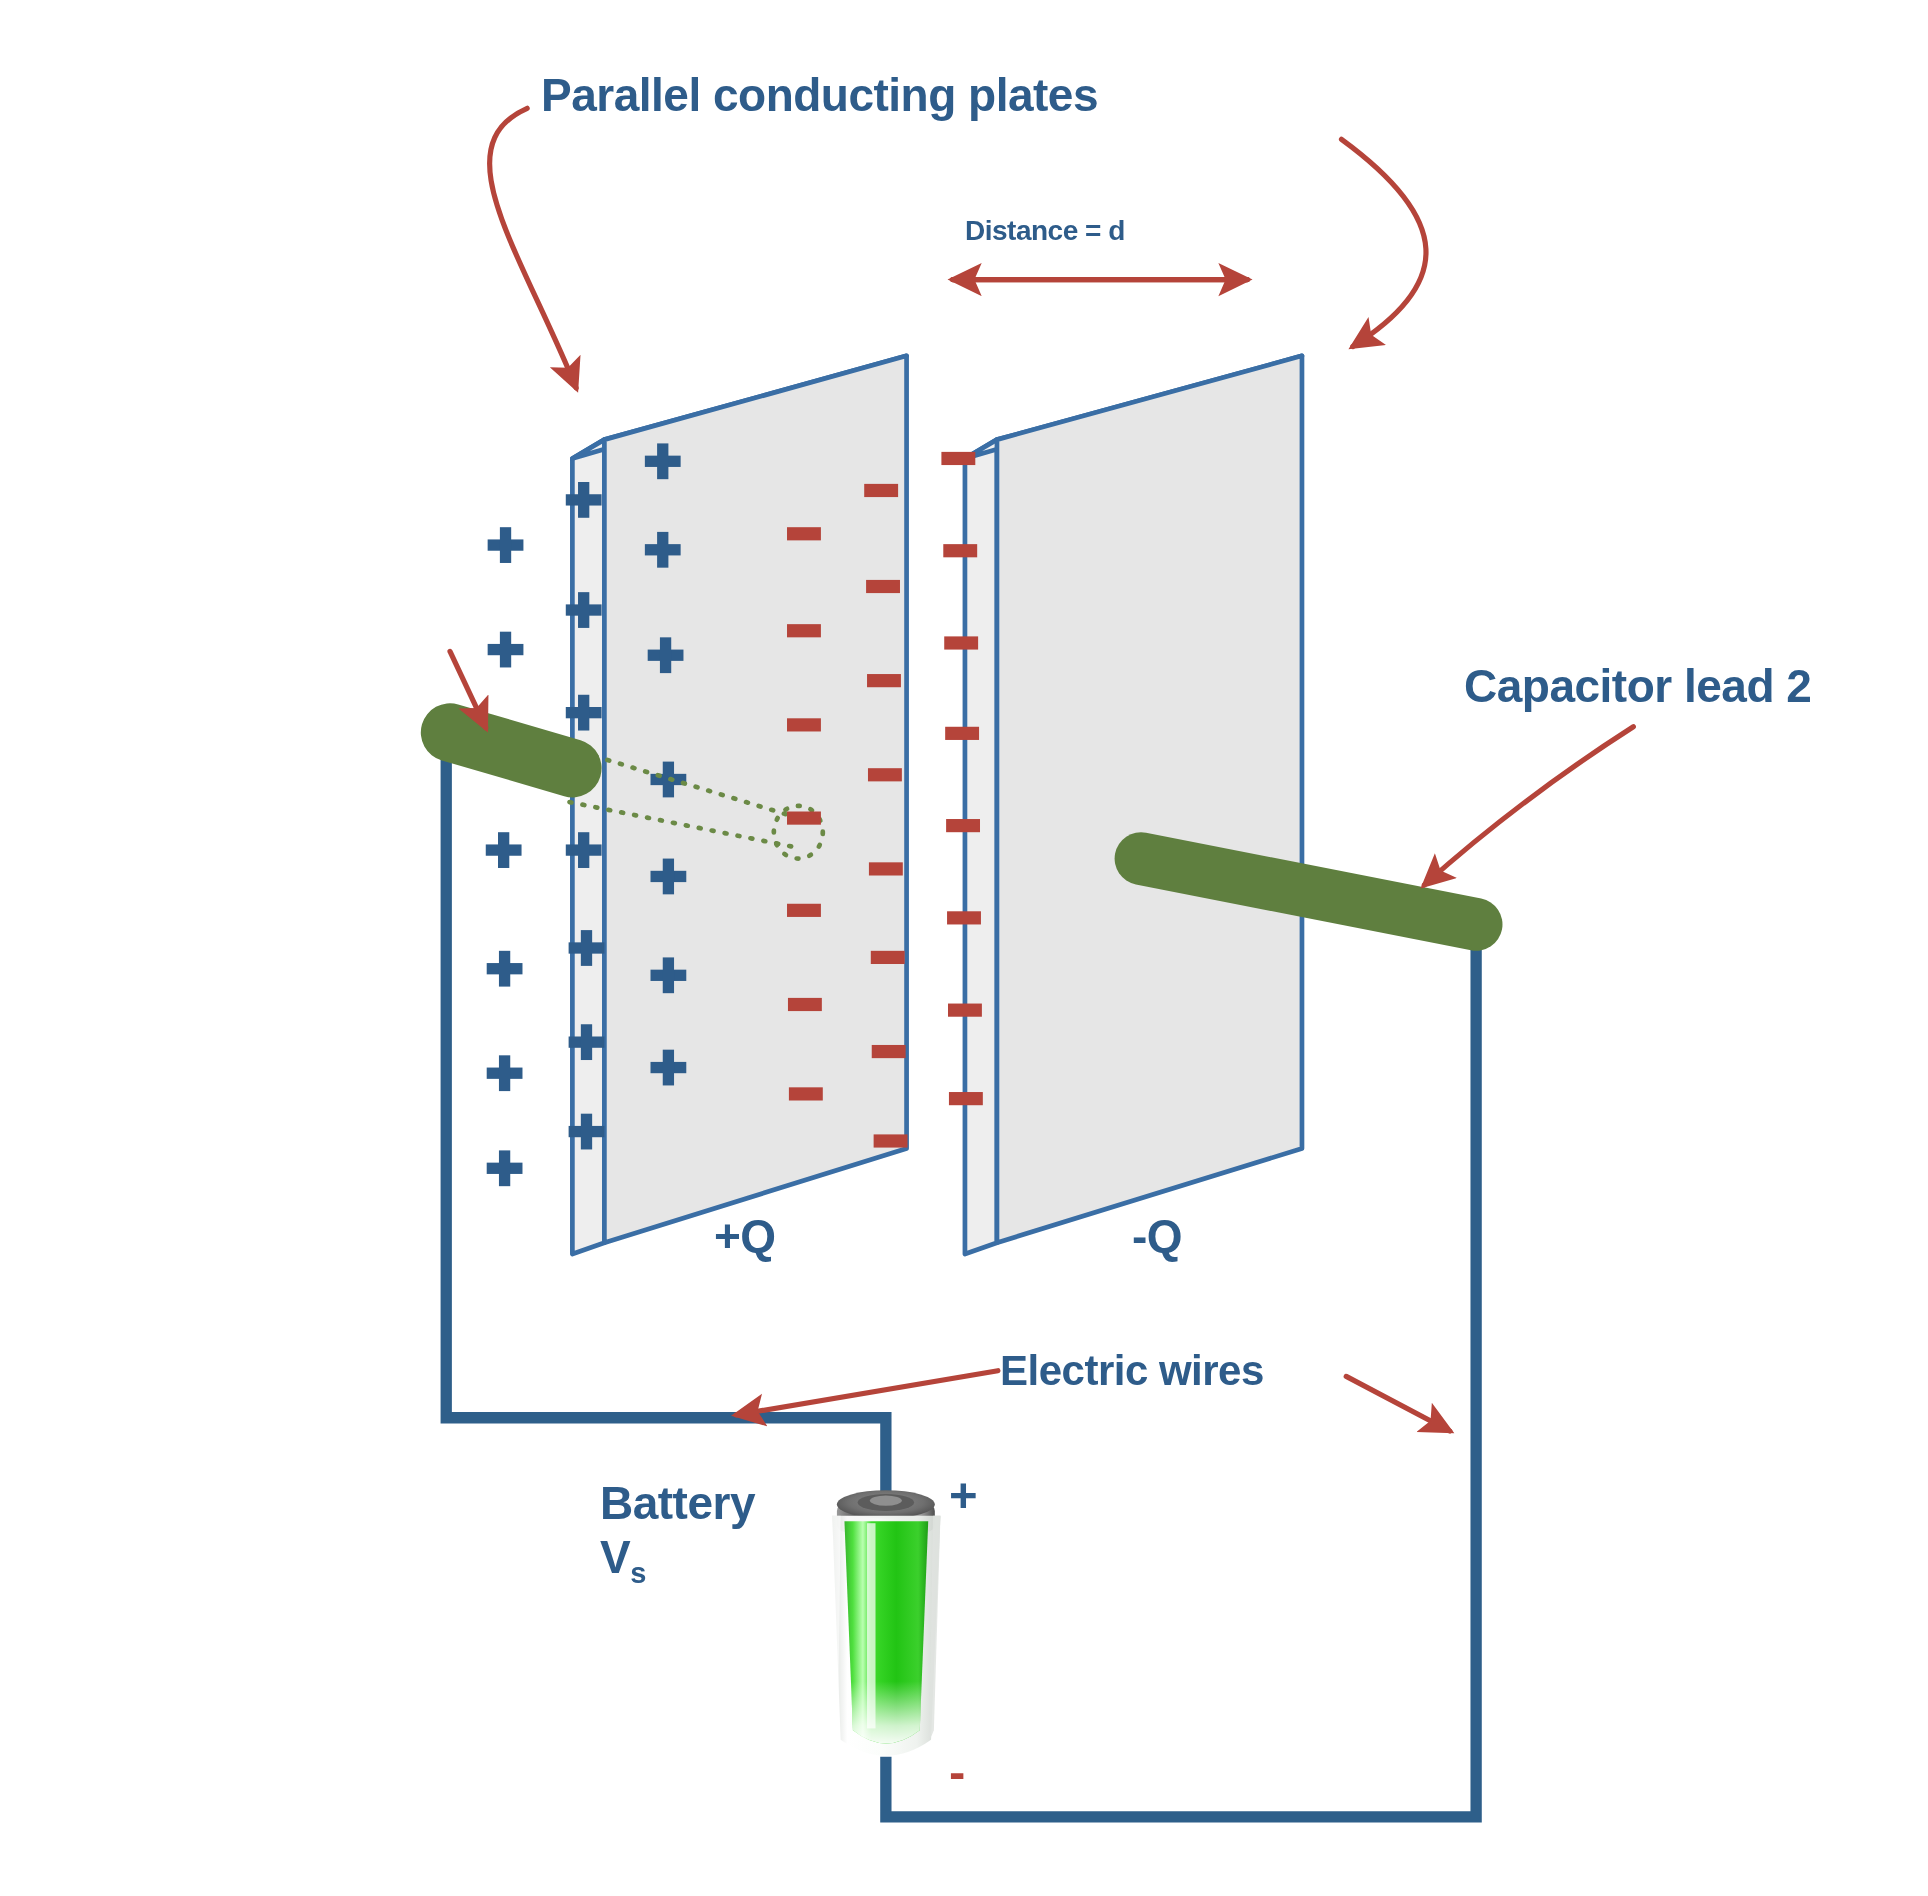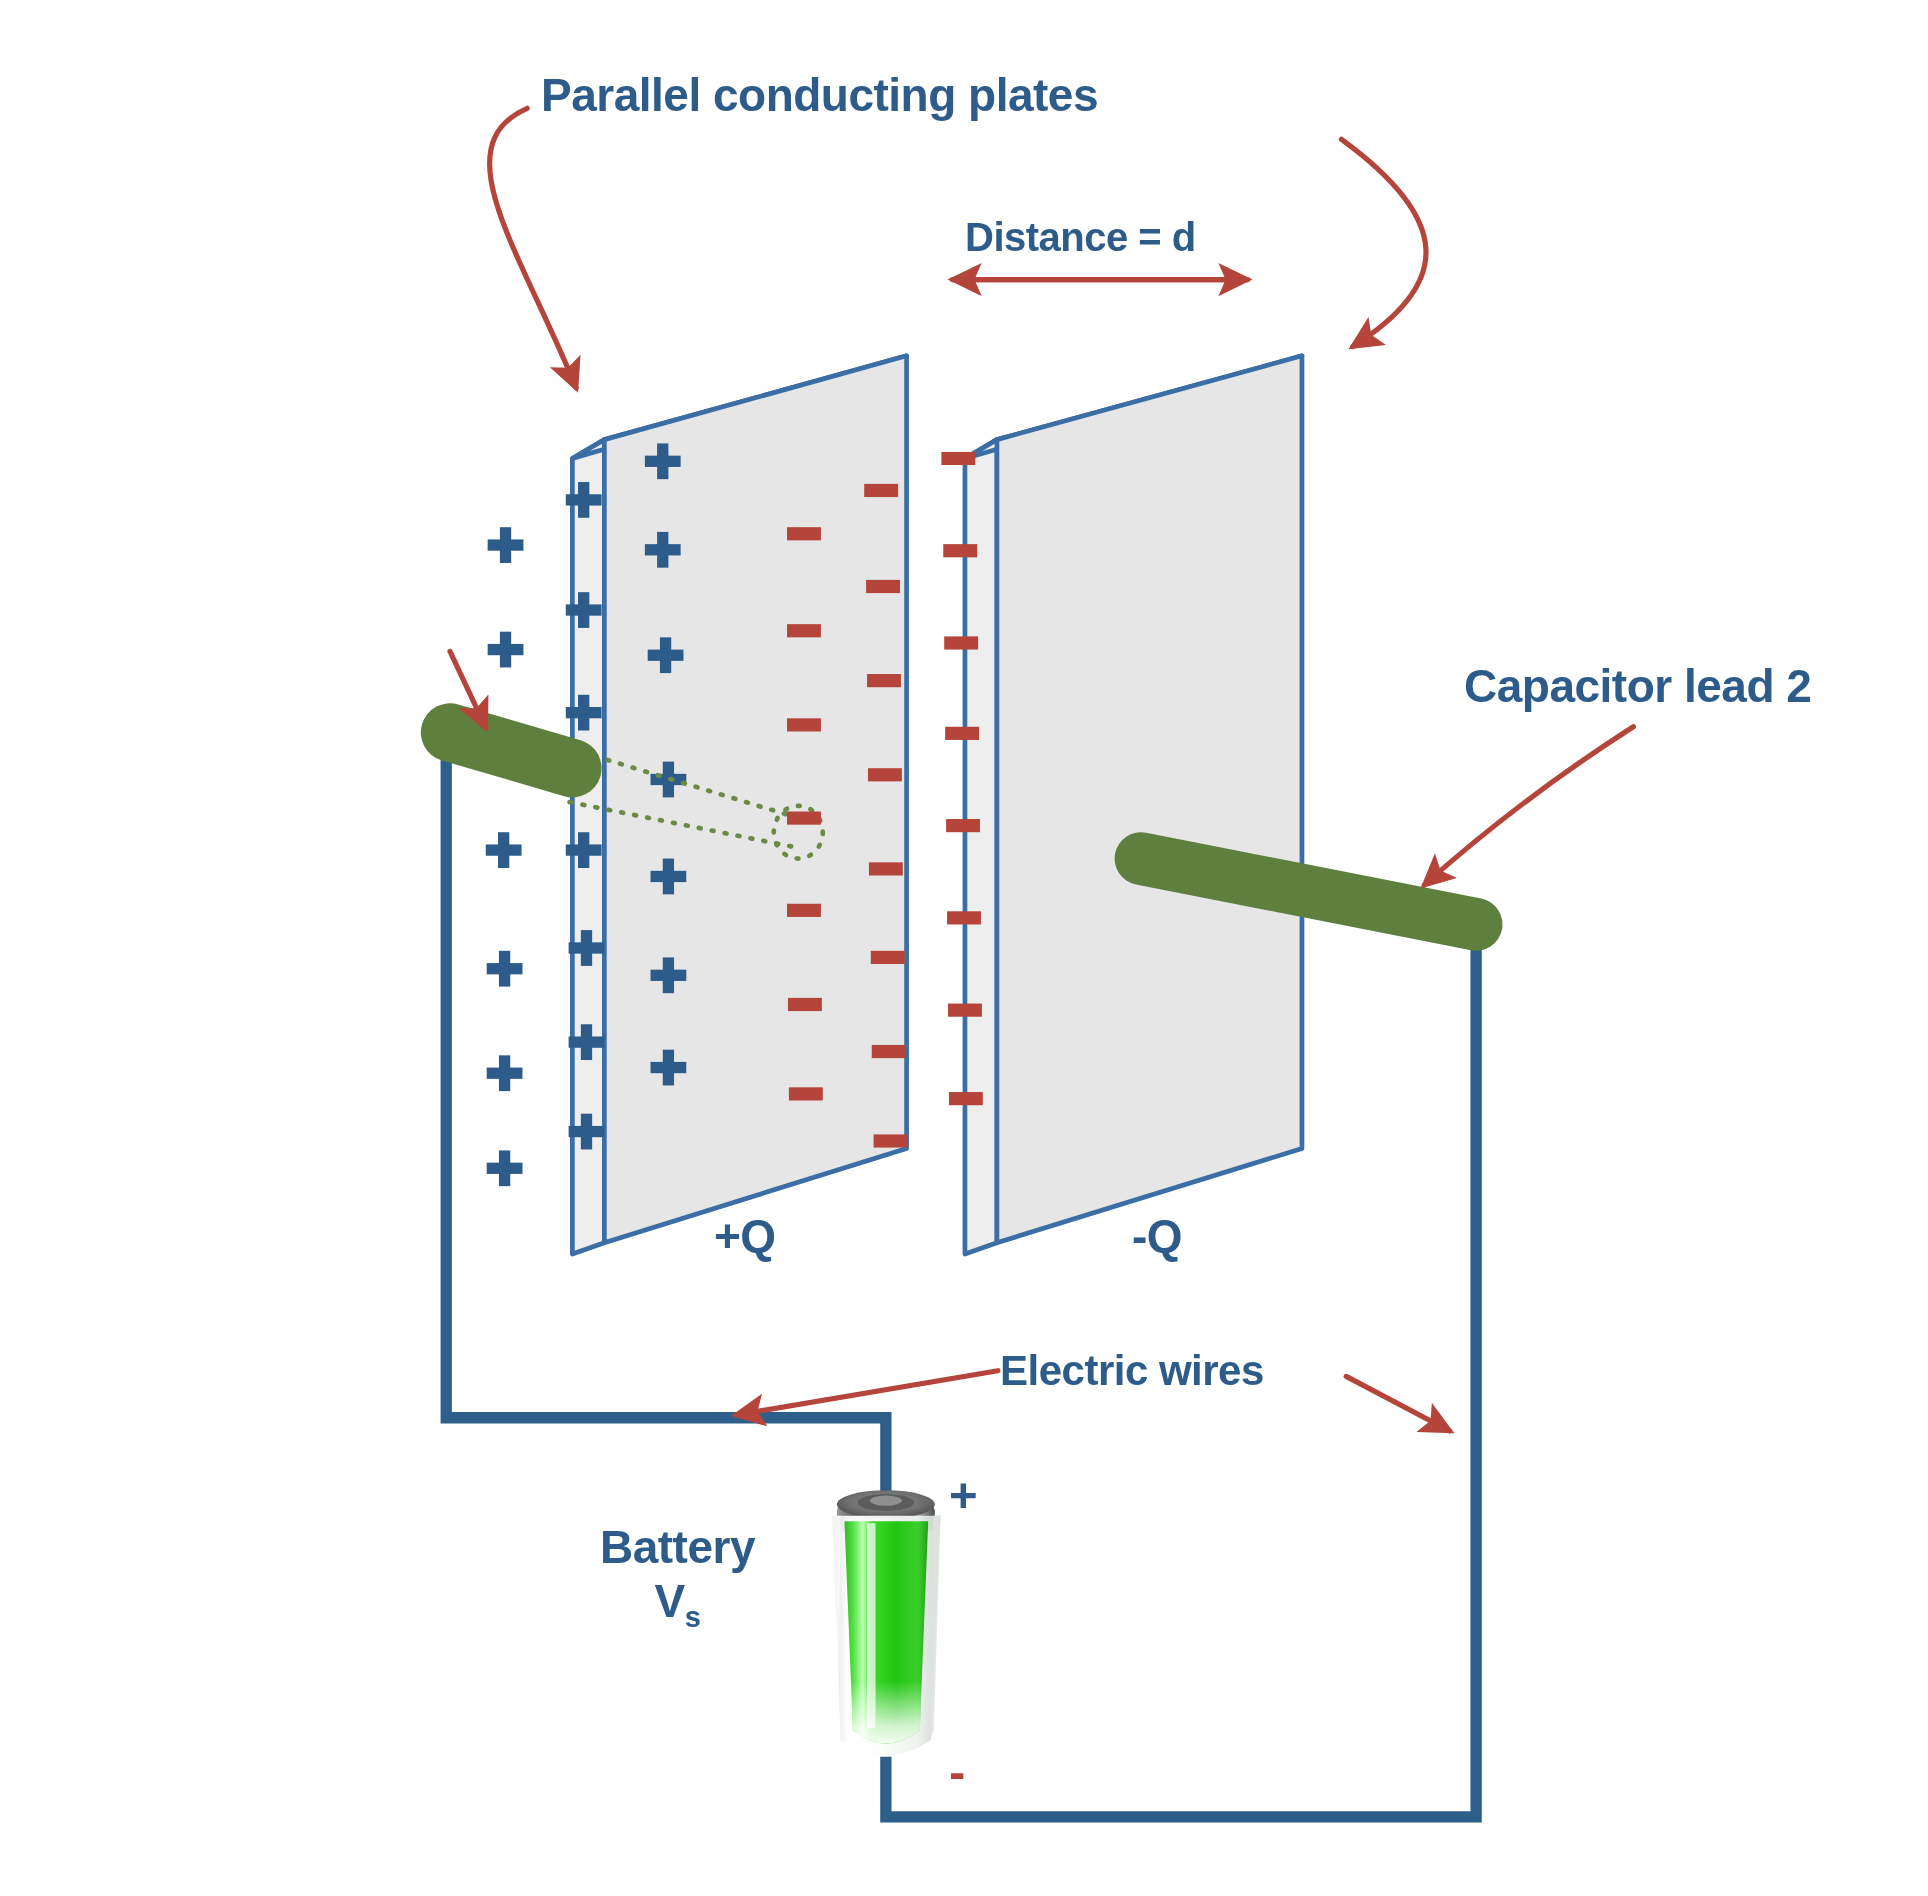--- a/index.html
+++ b/index.html
@@ -24,27 +24,27 @@
   }
   .lbl {
     position: absolute;
     color: #2e5c8a;
     font-family: "Liberation Sans", sans-serif;
     font-weight: bold;
     white-space: nowrap;
     letter-spacing: -0.5px;
   }
   #label-parallel-plates { left: 541px; top: 68px;  font-size: 46px; }
-  #label-distance        { left: 965px; top: 215px; font-size: 40px; }
+  #label-distance        { left: 965px; top: 215px; font-size: 28px; }
   #label-lead1           { left: 99px;  top: 574px; font-size: 46px; }
   #label-lead2           { left: 1464px; top: 659px; font-size: 46px; text-align: center; }
   #label-electric-wires  { left: 1000px; top: 1347px; font-size: 42px; }
   #label-plus-q          { left: 714px;  top: 1209px; font-size: 46px; }
   #label-minus-q         { left: 1132px; top: 1209px; font-size: 46px; }
-  #label-battery         { left: 600px;  top: 1520px; font-size: 46px; text-align: center; }
+  #label-battery         { left: 600px;  top: 1476px; font-size: 46px; text-align: left; }
   #label-battery .sub    { font-size: 29px; vertical-align: sub; }
   #label-bat-plus  { left: 949px; top: 1467px; font-size: 49px; color:#2e5c8a; }
   #label-bat-minus { left: 949px; top: 1744px; font-size: 49px; color:#b5443a; }
 </style>
 </head>
 <body>
 
 <div id="stage">
 
   <svg id="diagram-svg" viewBox="0 0 2048 2014">

